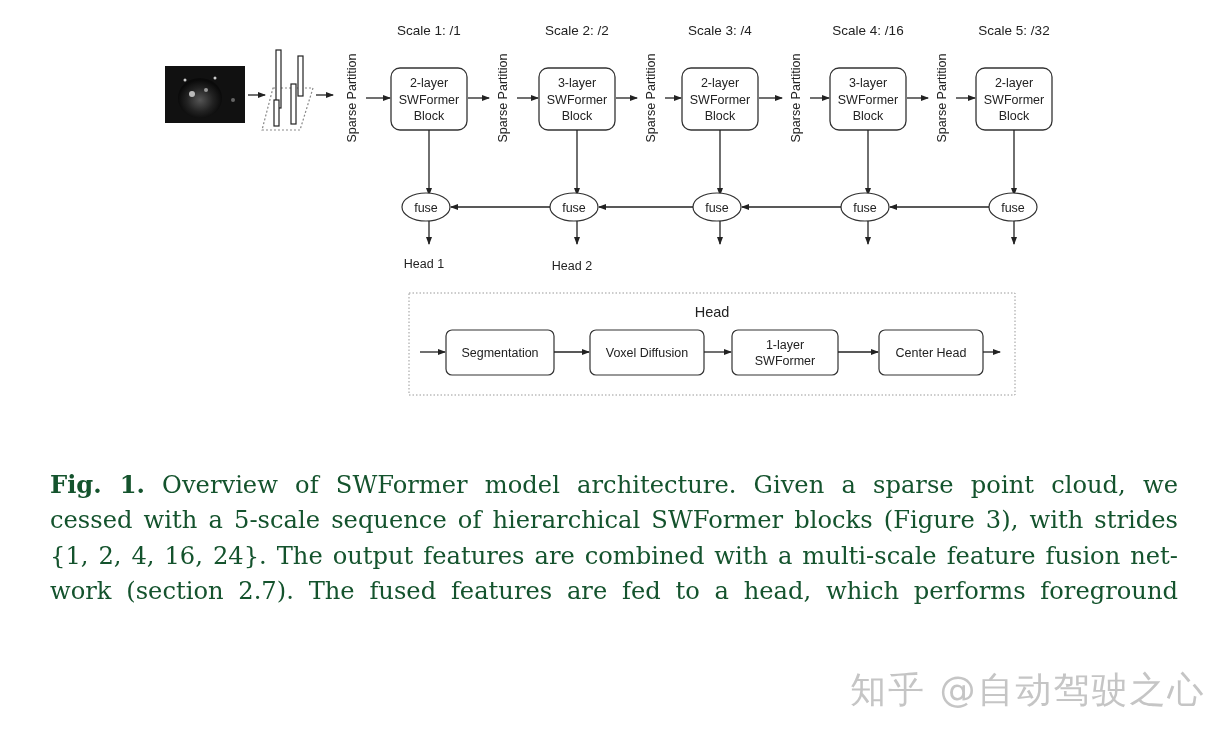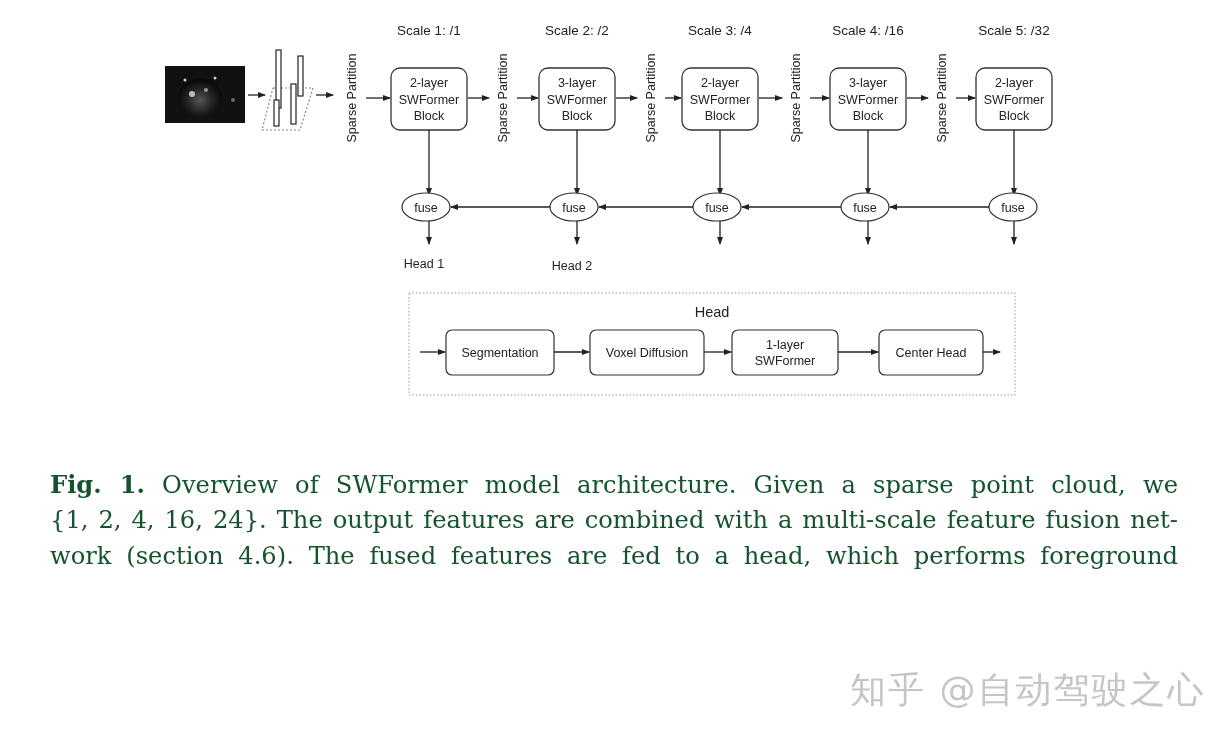--- a/index.html
+++ b/index.html
@@ -145,17 +145,18 @@
       <text x="785" y="365" font-size="12.5" text-anchor="middle">SWFormer</text>
       <line x1="838" y1="352" x2="878" y2="352" stroke="#222" stroke-width="1.3" marker-end="url(#ah)"></line>
       <rect x="879" y="330" width="104" height="45" rx="6" ry="6" fill="#fff" stroke="#333" stroke-width="1.2"></rect>
       <text x="931" y="357" font-size="12.5" text-anchor="middle">Center Head</text>
       <line x1="983" y1="352" x2="1000" y2="352" stroke="#222" stroke-width="1.3" marker-end="url(#ah)"></line>
     </g>
 </svg>
 
 <div class="caption">
   <span class="line"><b>Fig. 1.</b><span> Overview of SWFormer model architecture. Given a sparse point cloud, we</span></span>
+  <span class="line">cessed with a 5-scale sequence of hierarchical SWFormer blocks (Figure 3), with strides</span>
   <span class="line">{1, 2, 4, 16, 24}. The output features are combined with a multi-scale feature fusion net-</span>
-  <span class="line">work (section 4.6). The fused features are fed to a head, which performs foreground</span>
+  <span class="line">work (section 2.7). The fused features are fed to a head, which performs foreground</span>
 </div>
 
 <div class="watermark">知乎 @自动驾驶之心</div>
 
 </body></html>

